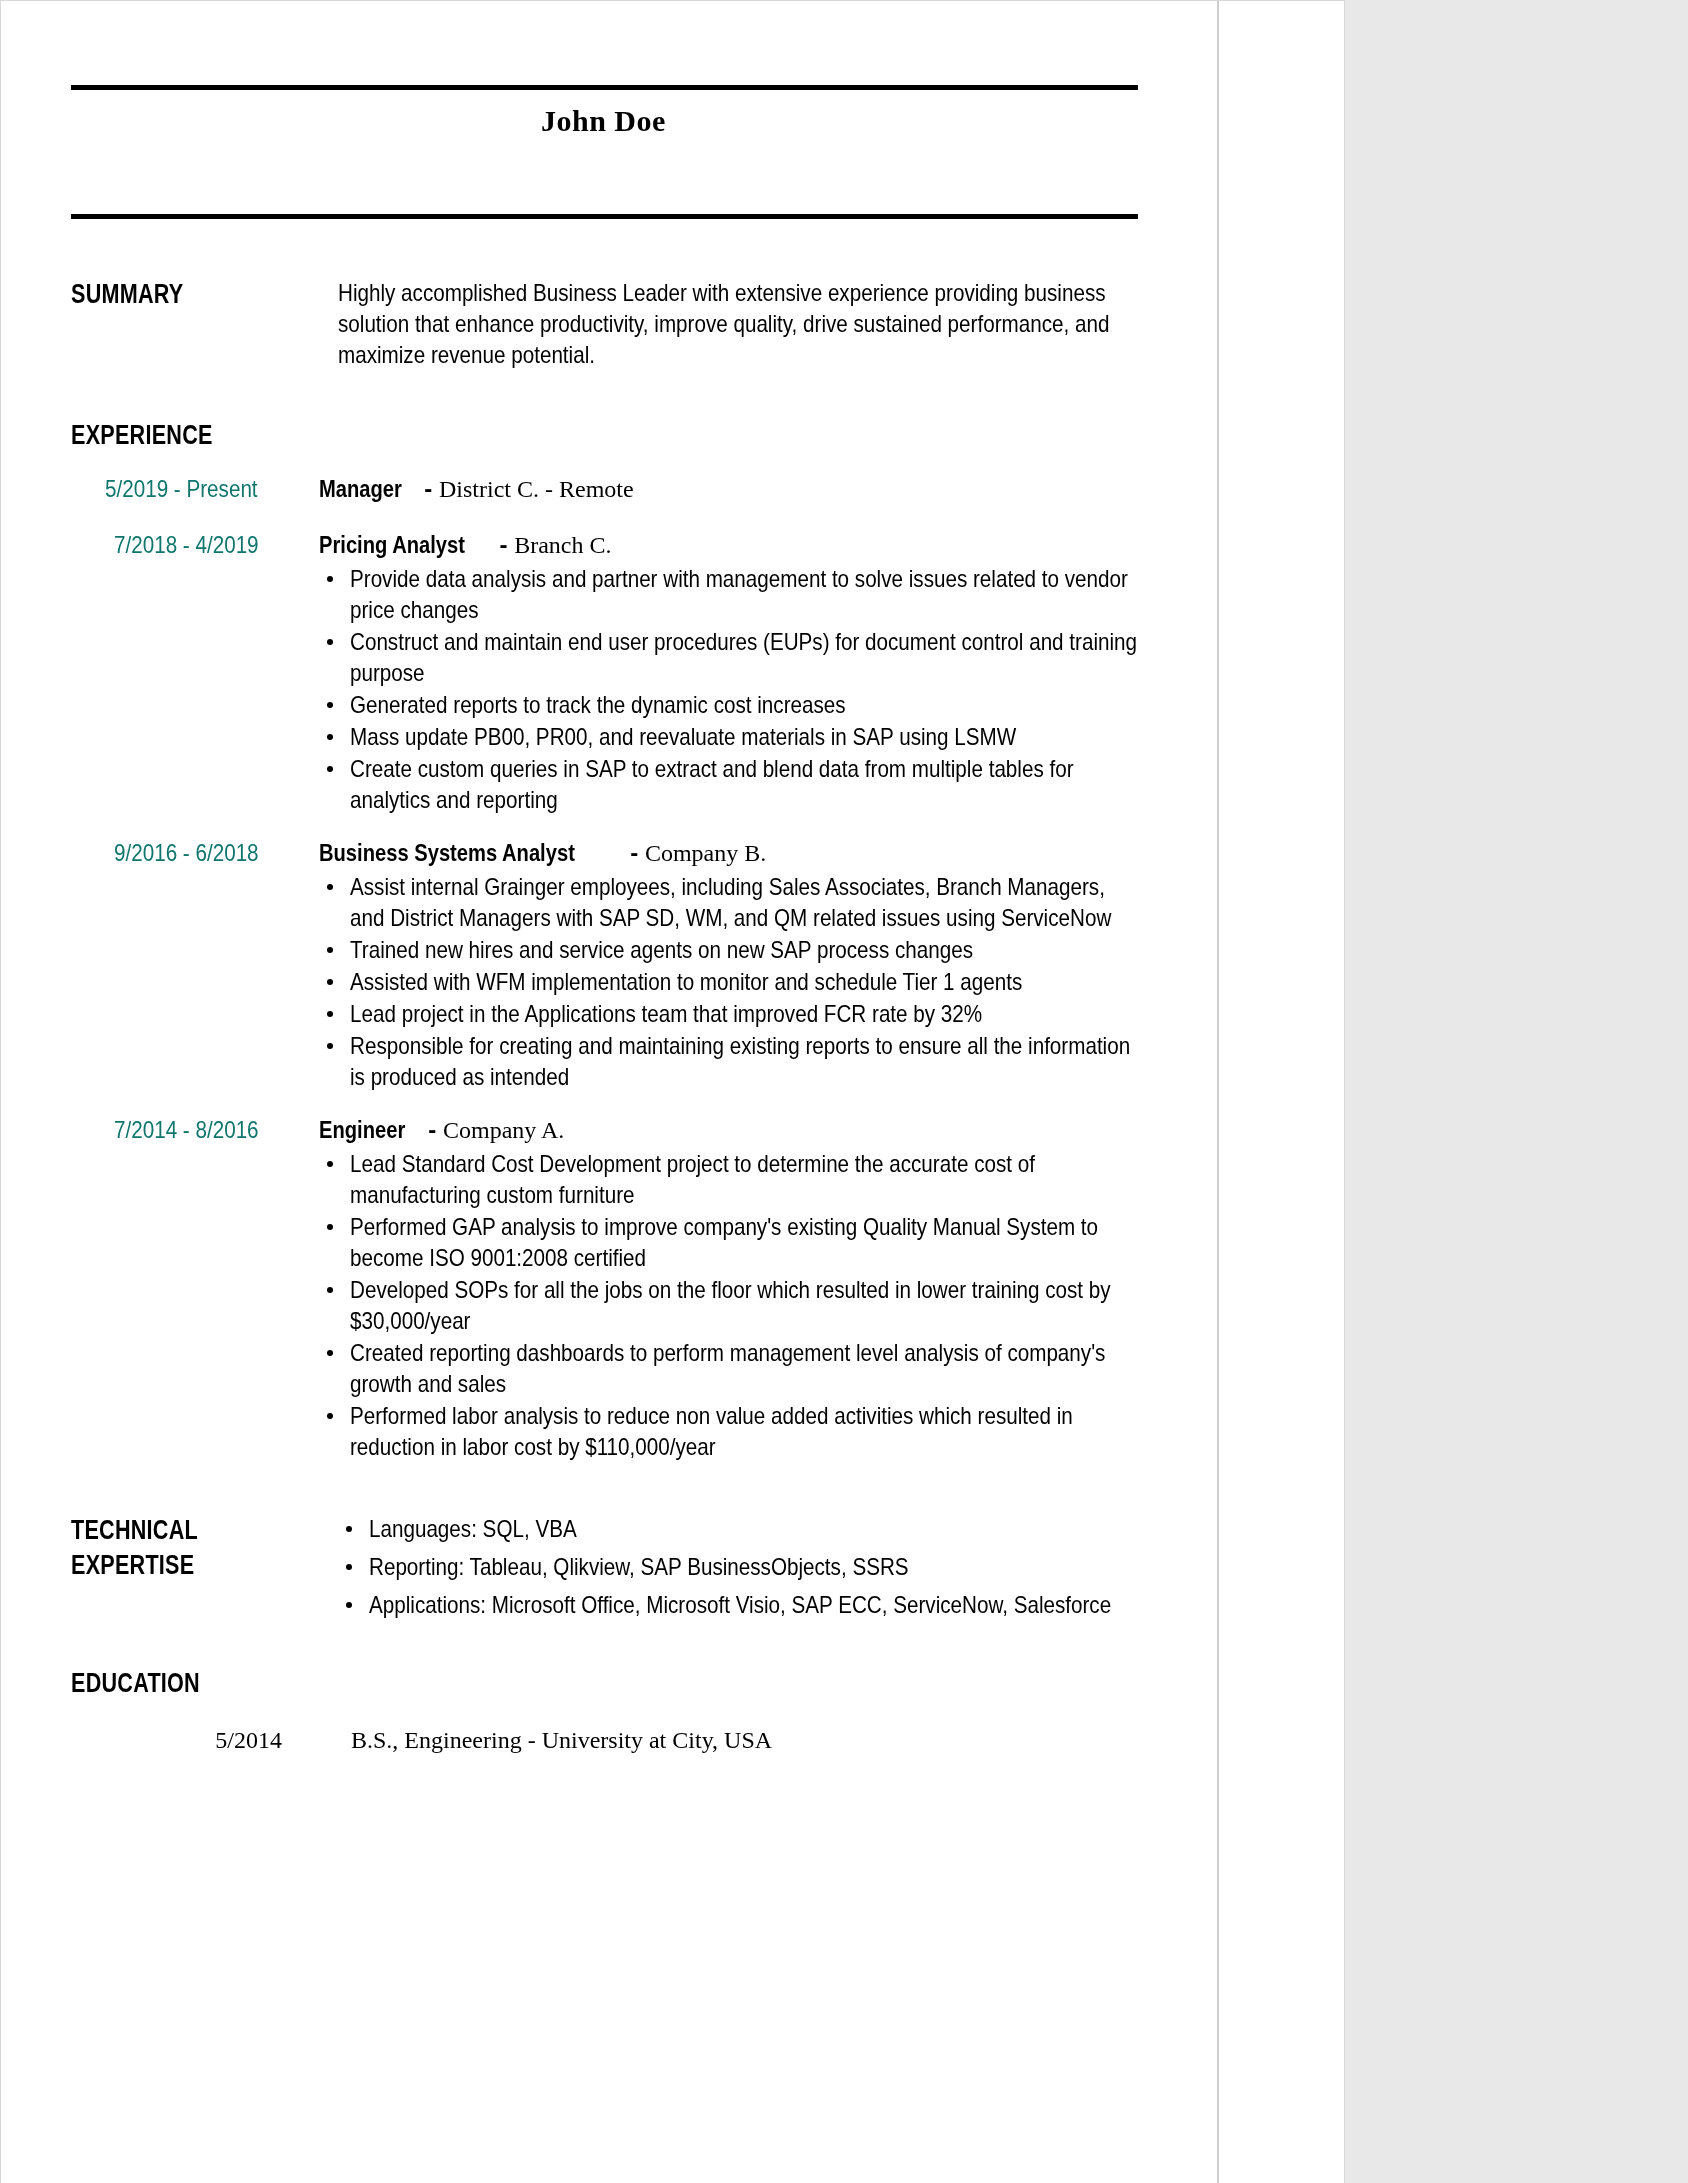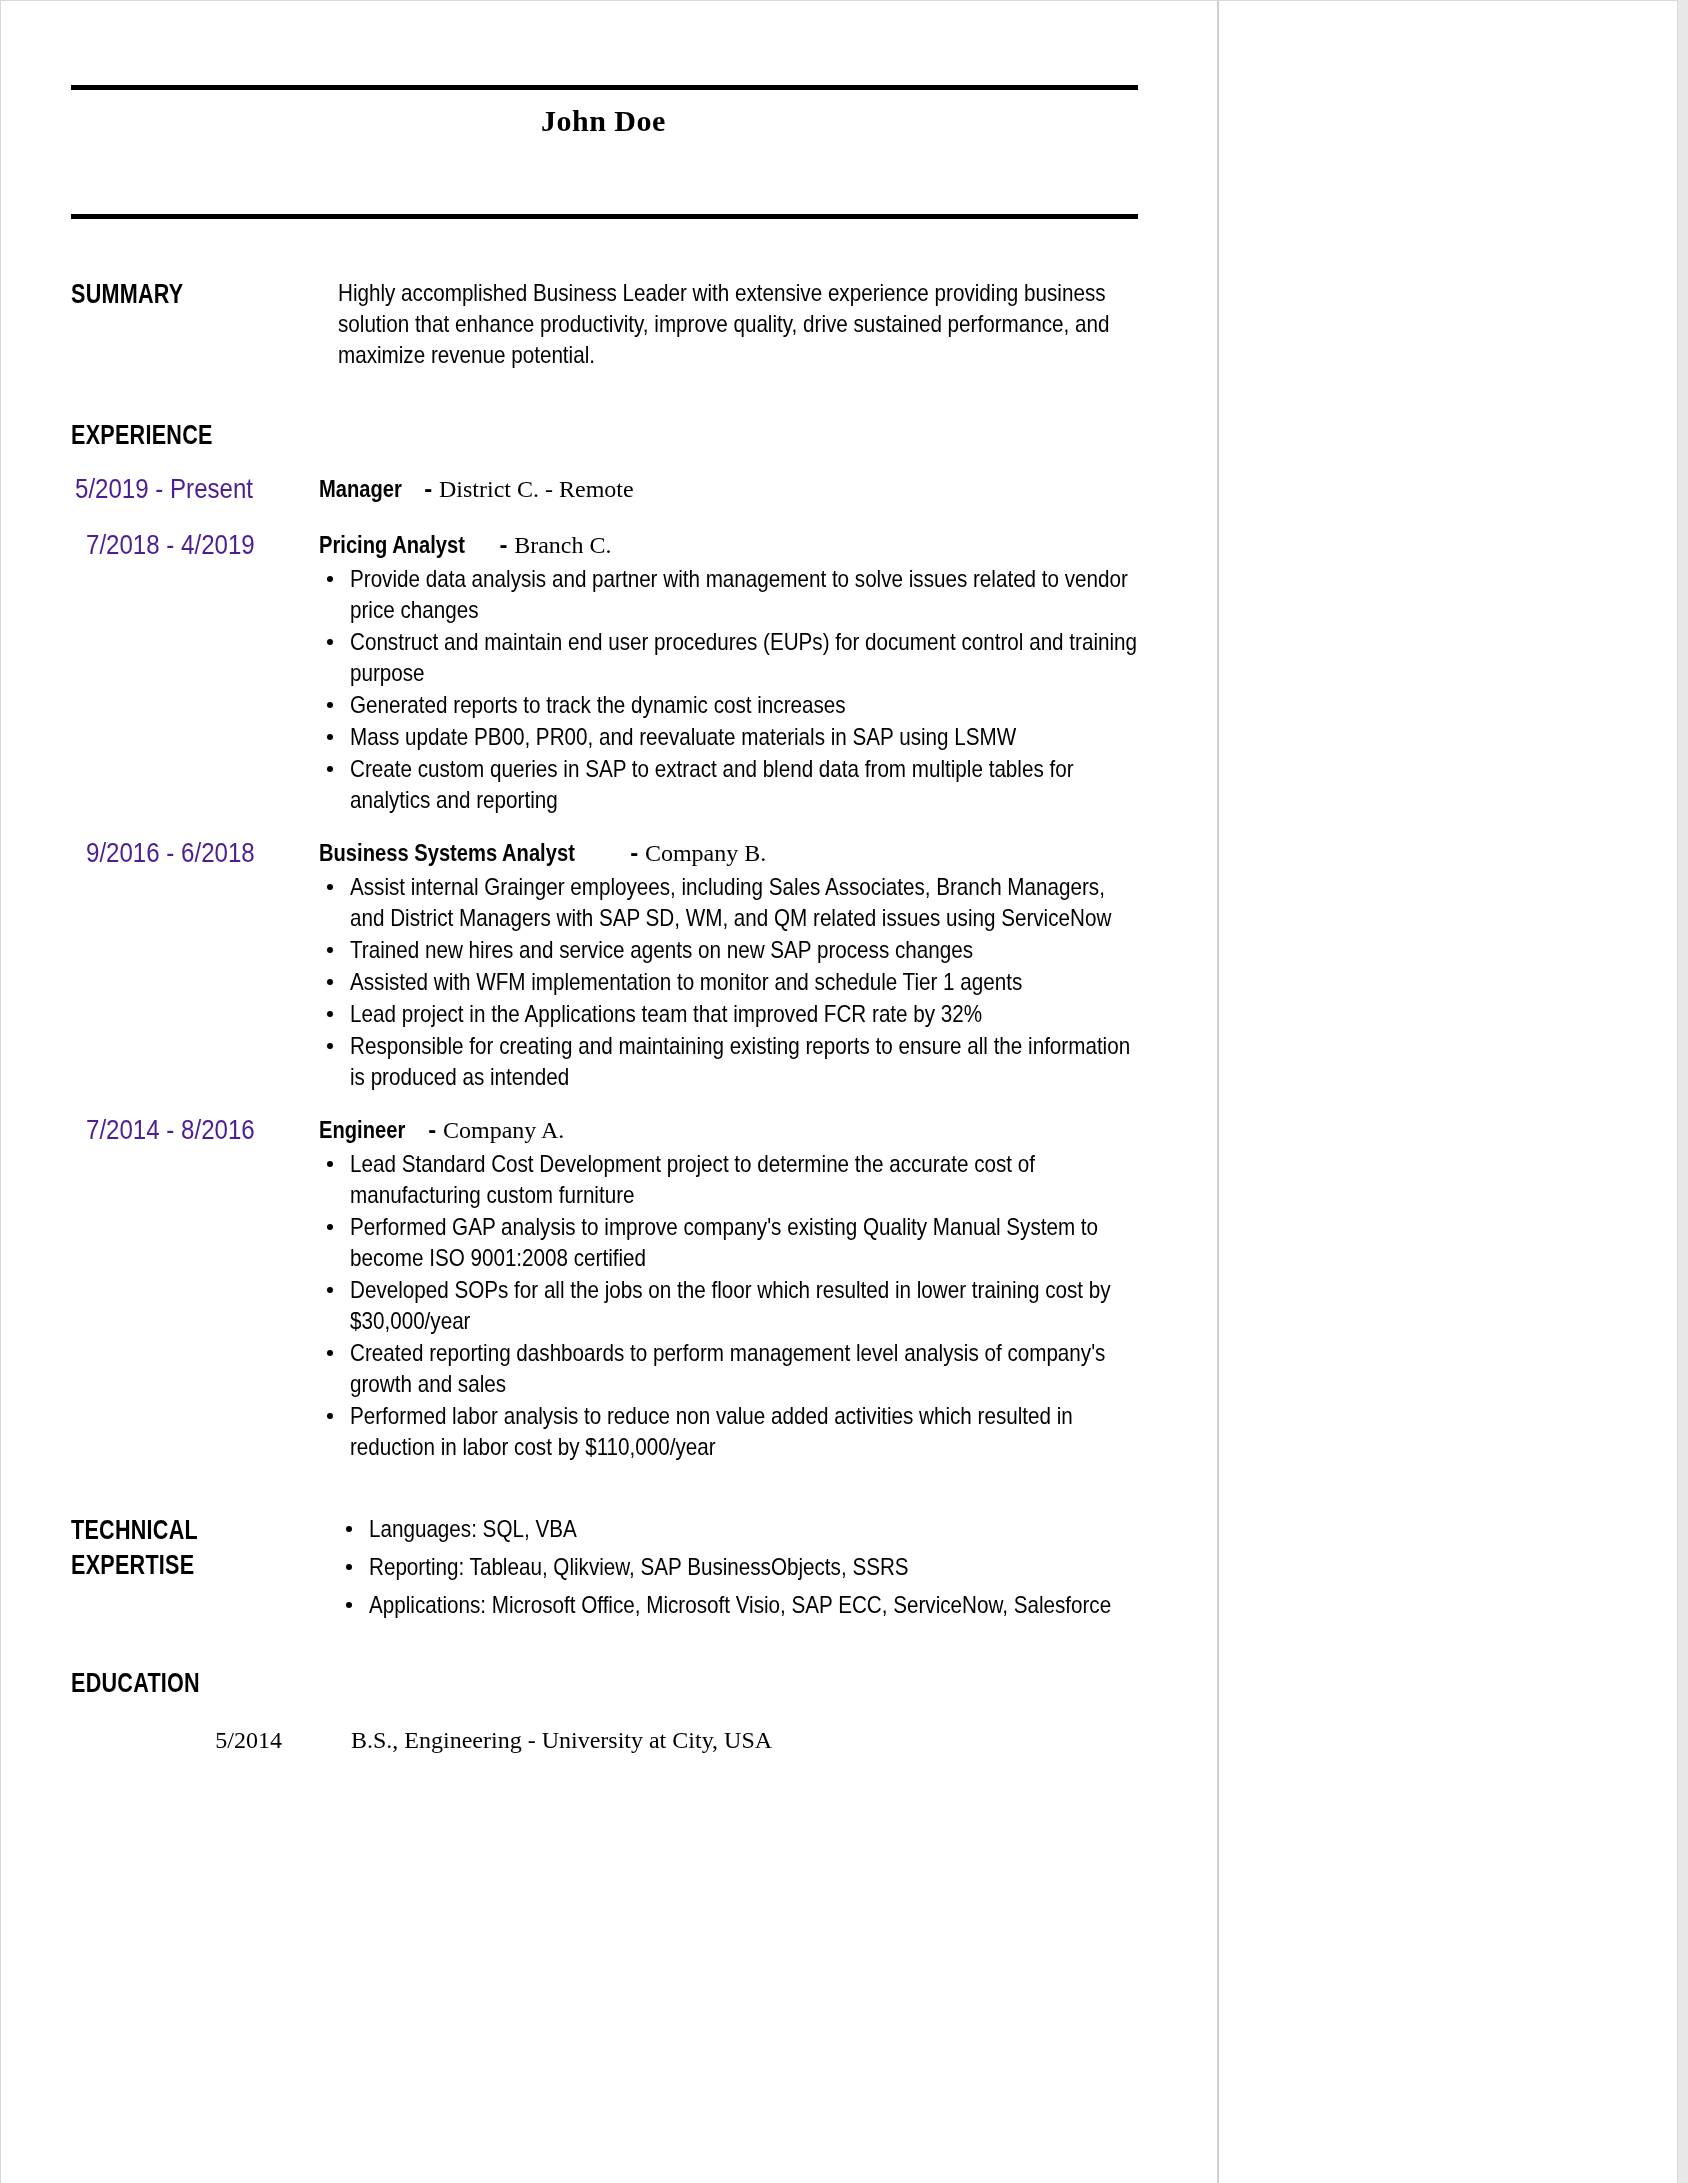--- a/index.html
+++ b/index.html
@@ -5,21 +5,21 @@
   html, body {
     margin: 0;
     padding: 0;
     background: #e8e8e8;
   }
   body {
     font-family: "Liberation Sans", sans-serif;
   }
   .page {
     position: relative;
-    width: 1678px;
+    width: 1345px;
     height: 2184px;
     background: #ffffff;
     border: 1px solid #d8d8d8;
     box-sizing: border-box;
     overflow: hidden;
   }
   .sheet {
     position: absolute;
     left: 0; top: 0;
     width: 1218px;
@@ -117,23 +117,23 @@
     display: flex;
     align-items: flex-start;
     margin-top: 22px;
   }
   .job-dates {
     width: 248px;
     flex: 0 0 248px;
     text-align: right;
     padding-right: 37px;
     box-sizing: border-box;
-    font-size: 28px;
-    line-height: 31px;
-    color: #4c1d95;
+    font-size: 24px;
+    line-height: 31px;
+    color: #0f766e;
     white-space: nowrap;
   }
   .job-dates .nar { transform: scaleX(0.86); }
   .job-body {
     flex: 1 1 auto;
   }
   .job-title-line {
     font-size: 24px;
     line-height: 31px;
     color: #000;

